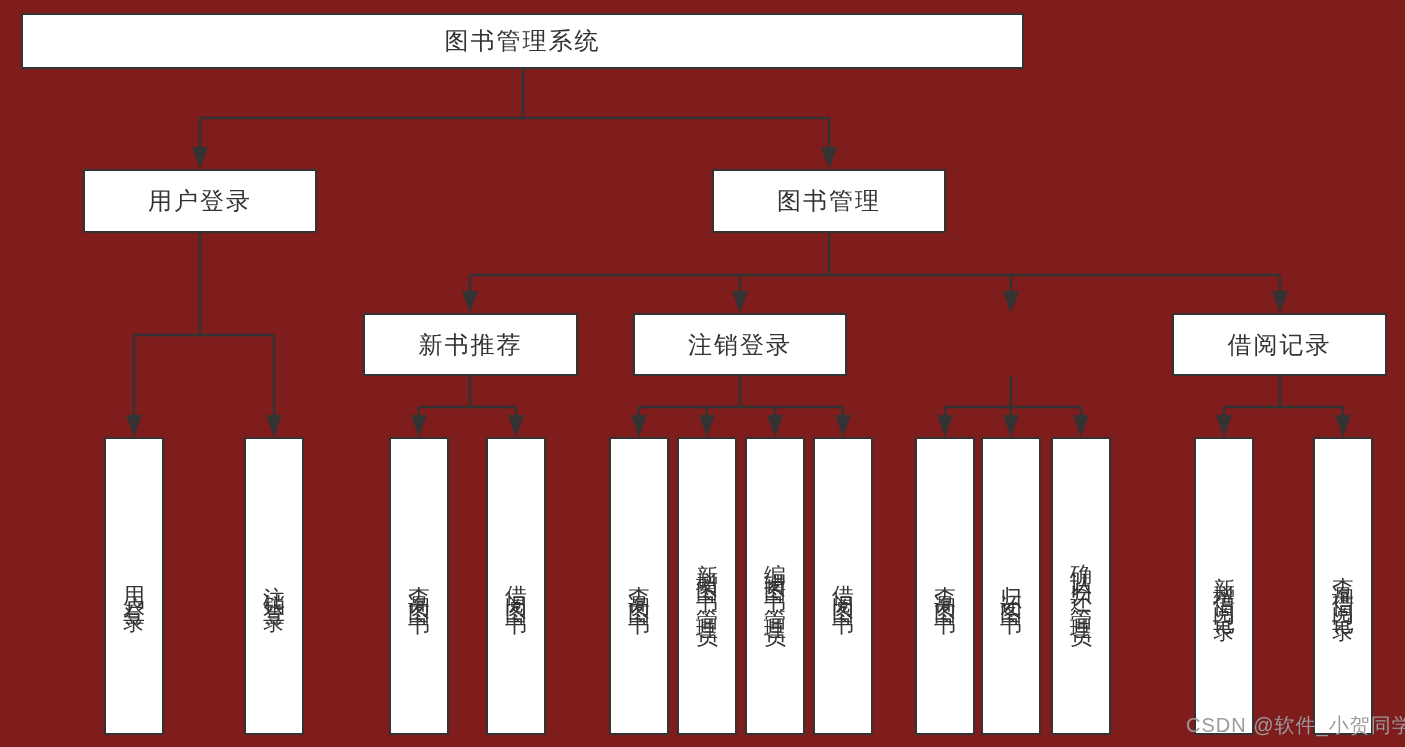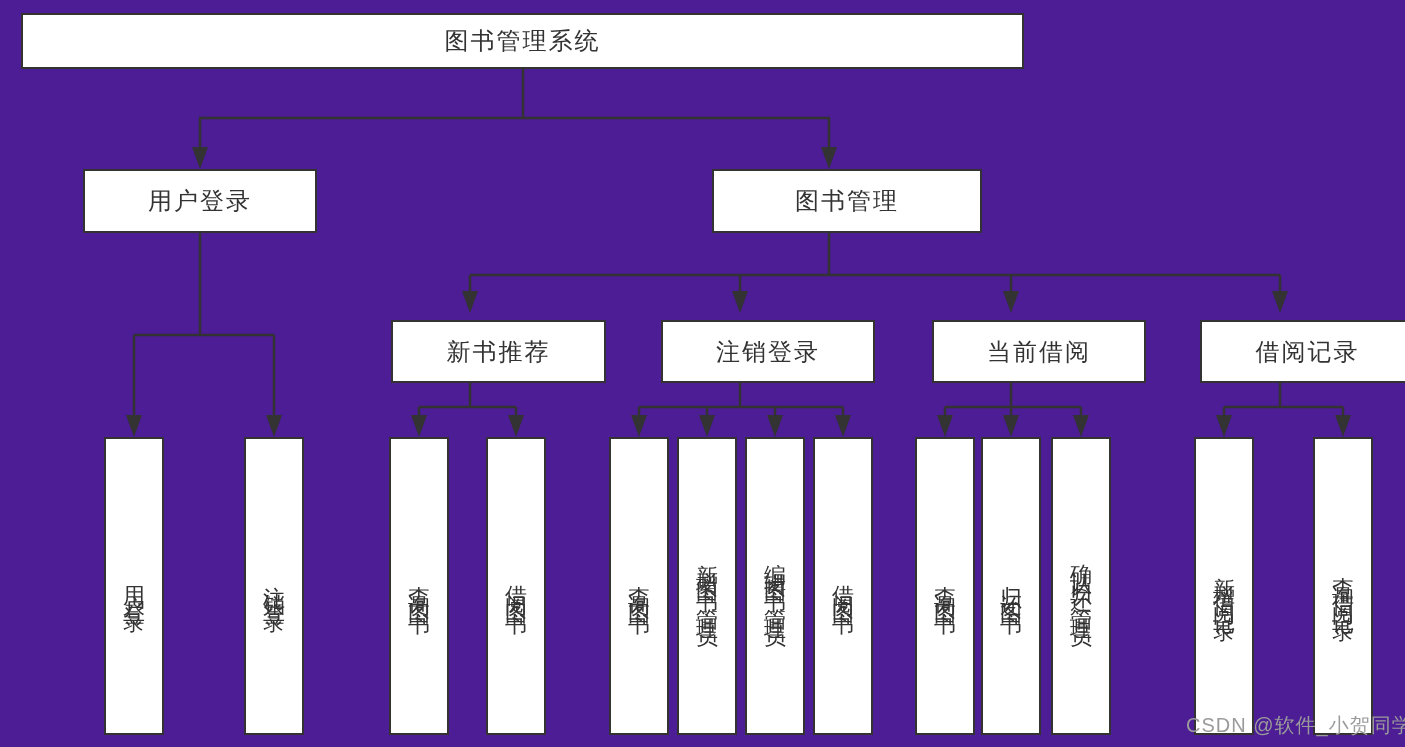--- a/index.html
+++ b/index.html
@@ -5,21 +5,21 @@
 <style>
   html, body {
     margin: 0;
     padding: 0;
     background: #ffffff;
   }
   .stage {
     position: relative;
     width: 1405px;
     height: 747px;
-    background: #4c1d95;
+    background: #7f1d1d;
     font-family: "Liberation Sans", sans-serif;
     overflow: hidden;
   }
   .wires {
     position: absolute;
     left: 0;
     top: 0;
     z-index: 1;
   }
   .box {
@@ -43,23 +43,23 @@
     text-orientation: mixed;
     font-size: 22px;
     letter-spacing: 9px;
     line-height: 1;
     white-space: nowrap;
   }
   
   .n-root   { left: 21px;  top: 13px;  width: 1003px; height: 56px; }
   
   .n-l1a    { left: 83px;  top: 169px; width: 234px; height: 64px; }
-  .n-l1b    { left: 712px; top: 169px; width: 270px; height: 64px; }
+  .n-l1b    { left: 712px; top: 169px; width: 234px; height: 64px; }
   
-  .n-l2     { top: 320px; height: 63px; margin-left: 28px; }
+  .n-l2     { top: 313px; height: 63px; }
   .n-l2a    { left: 363px;  width: 215px; }
   .n-l2b    { left: 633px;  width: 214px; }
   .n-l2c    { left: 904px;  width: 214px; }
   .n-l2d    { left: 1172px; width: 215px; }
   
   .leaf     { top: 437px; height: 298px; width: 60px; }
   .lf1  { left: 104px; }
   .lf2  { left: 244px; }
   .lf3  { left: 389px; }
   .lf4  { left: 486px; }
@@ -132,23 +132,20 @@
   <div class="box n-l1b">
     <span class="hlabel">图书管理</span>
   </div>
 
   <div class="box n-l2 n-l2a">
     <span class="hlabel">新书推荐</span>
   </div>
   <div class="box n-l2 n-l2b">
     <span class="hlabel">注销登录</span>
   </div>
-  <div class="box n-l2 n-l2c">
-    <span class="hlabel">当前借阅</span>
-  </div>
   <div class="box n-l2 n-l2d">
     <span class="hlabel">借阅记录</span>
   </div>
 
   <div class="box leaf lf1">
     <span class="vlabel">用户登录</span>
   </div>
   <div class="box leaf lf2">
     <span class="vlabel">注销登录</span>
   </div>

